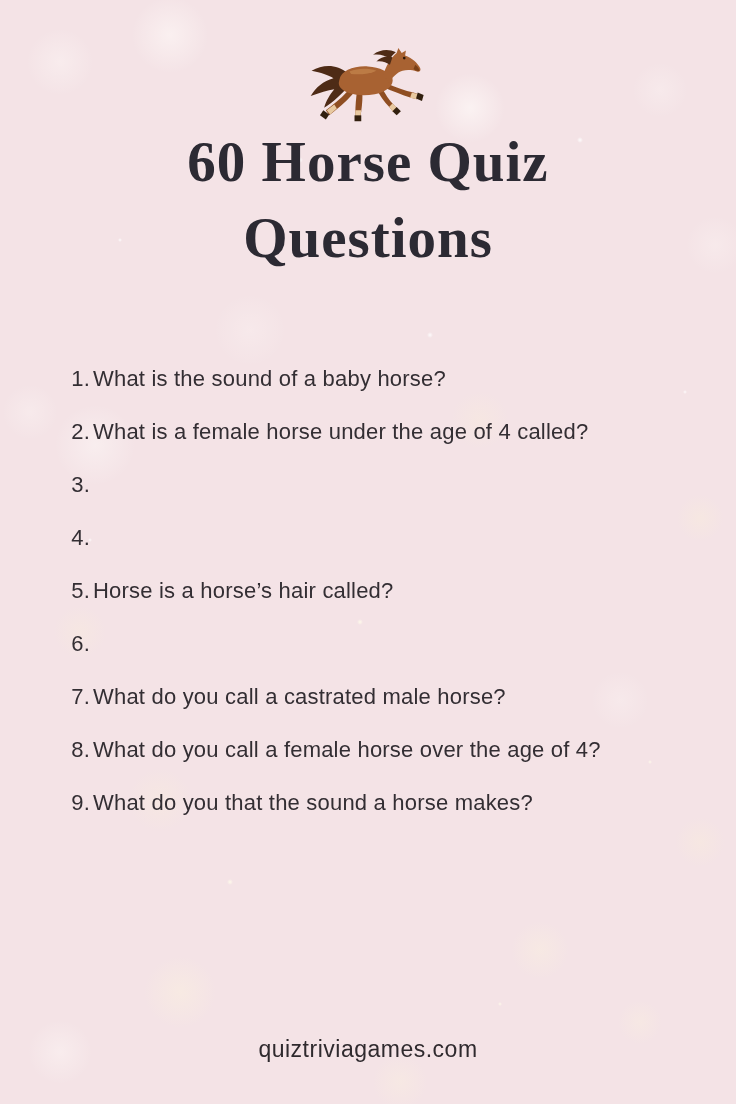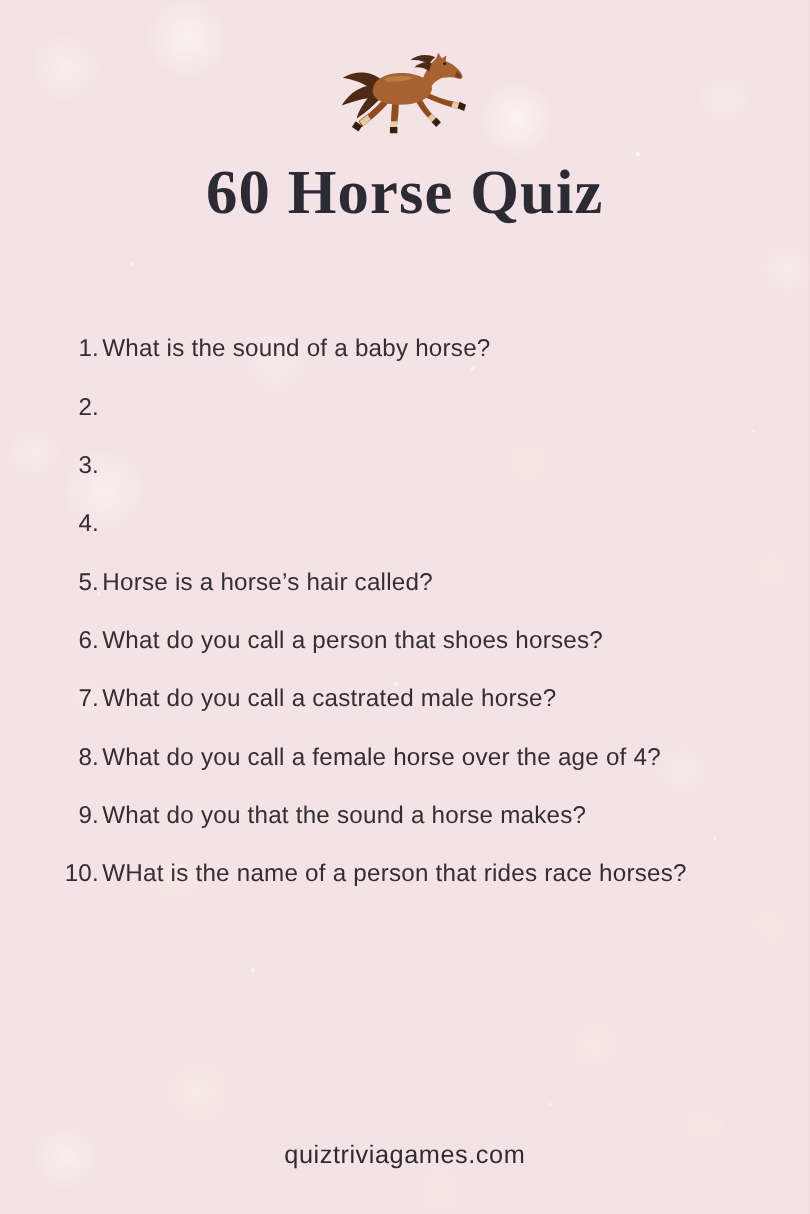--- a/index.html
+++ b/index.html
@@ -43,21 +43,21 @@
       radial-gradient(circle 2px at 650px 762px, rgba(255,252,235,.85), rgba(255,252,235,0) 100%),
       radial-gradient(circle 3px at 230px 882px, rgba(255,252,235,.90), rgba(255,252,235,0) 100%),
       radial-gradient(circle 2px at 500px 1004px,rgba(255,252,235,.85), rgba(255,252,235,0) 100%);
   }
   .horse-wrap{
     margin:46px auto 0;
     width:120px;height:78px;
     display:flex;justify-content:center;align-items:center;
   }
   .title{
-    margin:14px 0 0;
+    margin:0 0 0;
     text-align:center;
     font-family:"Liberation Serif",serif;
     font-weight:700;
     font-size:57px;
     line-height:76px;
     letter-spacing:1px;
     color:#2c2a33;
   }
   .title-line{display:block;}
   .questions{
@@ -118,57 +118,54 @@
       <path fill="#4e2b16" d="M103 7 C94 3 84 4 76 10 C84 9 91 11 96 15 C98 12 100 9 103 7 Z"></path>
       <path fill="#4e2b16" d="M99 13 C92 11 85 13 80 18 C86 17 92 19 96 22 C97 19 98 16 99 13 Z"></path>
 
       <path fill="#7a4018" d="M126 22 C129 24 131 27 131 29 C129 30 126 29 124 27 Z"></path>
       <circle cx="113" cy="14" r="1.6" fill="#2a1608"></circle>
     </svg>
   </div>
 
   <h1 class="title">
     <span class="title-line">60 Horse Quiz</span>
+    <span class="title-line">Questions</span>
   </h1>
 
   <ol class="questions">
     <li class="q">
       <span class="q-num">1.</span>
       <span class="q-text">What is the sound of a baby horse?</span>
     </li>
     <li class="q">
       <span class="q-num">2.</span>
+      <span class="q-text">What is a female horse under the age of 4 called?</span>
     </li>
     <li class="q">
       <span class="q-num">3.</span>
     </li>
     <li class="q">
       <span class="q-num">4.</span>
     </li>
     <li class="q">
       <span class="q-num">5.</span>
       <span class="q-text">Horse is a horse’s hair called?</span>
     </li>
     <li class="q">
       <span class="q-num">6.</span>
-      <span class="q-text">What do you call a person that shoes horses?</span>
     </li>
     <li class="q">
       <span class="q-num">7.</span>
       <span class="q-text">What do you call a castrated male horse?</span>
     </li>
     <li class="q">
       <span class="q-num">8.</span>
       <span class="q-text">What do you call a female horse over the age of 4?</span>
     </li>
     <li class="q">
       <span class="q-num">9.</span>
       <span class="q-text">What do you that the sound a horse makes?</span>
     </li>
-    <li class="q">
-      <span class="q-num">10.</span>
-      <span class="q-text">WHat is the name of a person that rides race horses?</span>
-    </li>
   </ol>
 
   <div class="footer">quiztriviagames.com</div>
 
 </div>
 
 </body></html>

